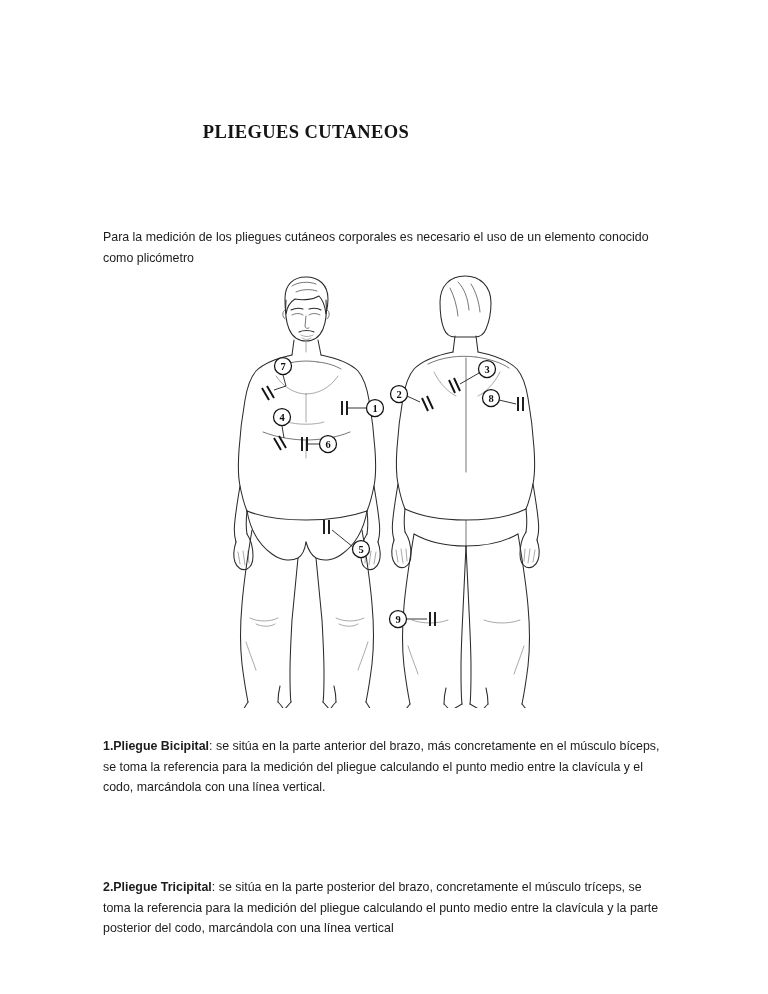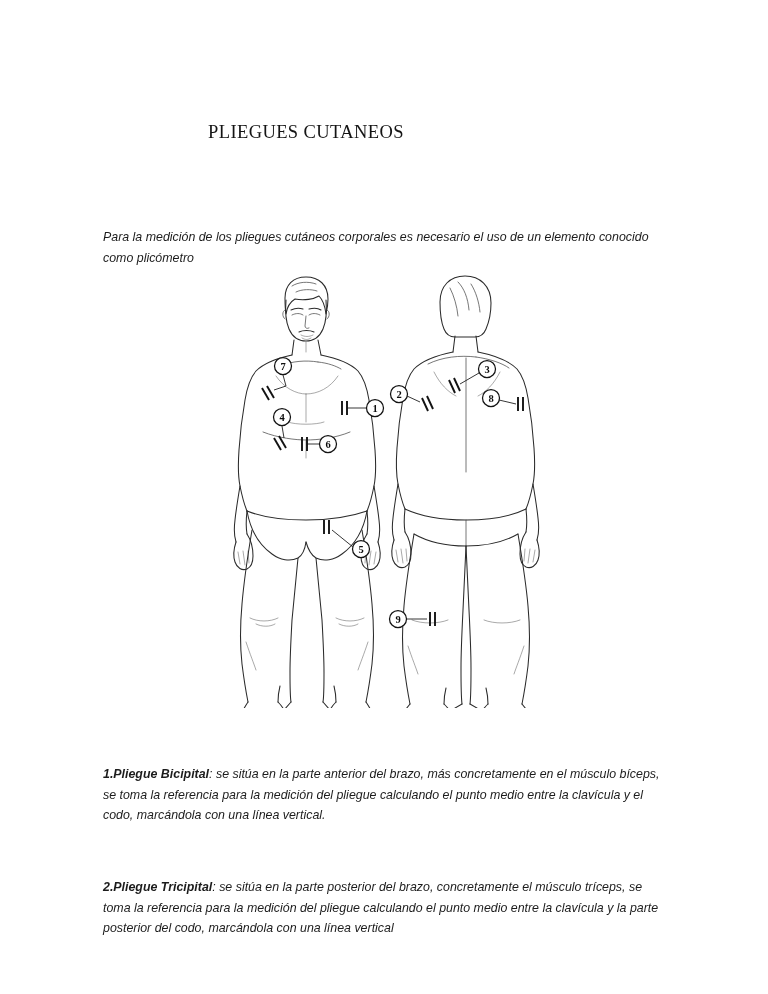--- a/index.html
+++ b/index.html
@@ -23,34 +23,33 @@
   .doc-title {
     position: absolute;
     top: 122px;
     left: 0;
     width: 612px;
     text-align: center;
     font-family: "Liberation Serif", serif;
     font-size: 18.5px;
     letter-spacing: 0.4px;
     color: #141414;
-    font-weight: 400;
+    font-weight: 700;
   }
   .body-para {
     position: absolute;
     left: 103px;
     width: 568px;
     font-family: "Liberation Sans", sans-serif;
     font-size: 12.4px;
     line-height: 20.5px;
     color: #1c1c1c;
-    font-style: italic;
   }
   #intro-para { top: 227px; }
-  #para-bicipital { top: 752px; }
+  #para-bicipital { top: 724px; }
   #para-tricipital { top: 865px; }
   .lead { font-weight: bold; }
   .figure-wrap {
     position: absolute;
     left: 228px;
     top: 272px;
     width: 336px;
     height: 436px;
   }
   .figure-wrap svg { display: block; width: 336px; height: 436px; }

